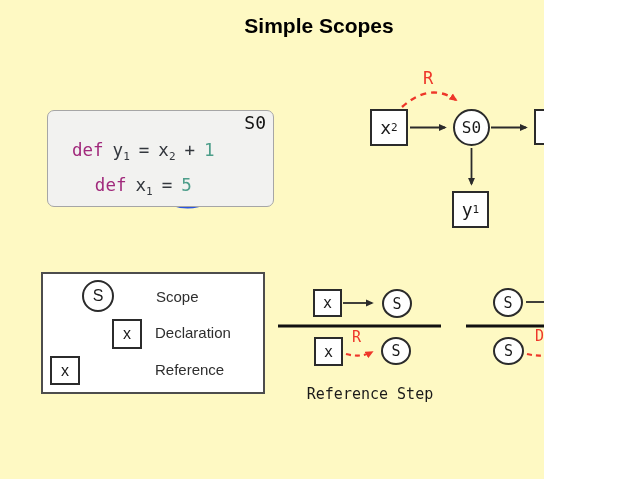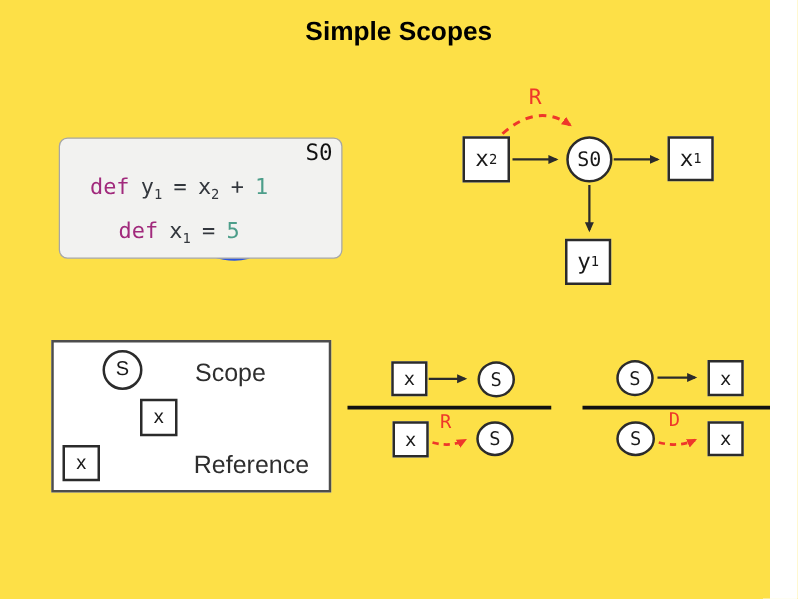--- a/index.html
+++ b/index.html
@@ -1,17 +1,17 @@
 <!DOCTYPE html>
 <html><head>
 <meta charset="utf-8">
 <style>
   html,body{margin:0;padding:0;background:#fff;}
   #canvas{
-    position:relative;width:616px;height:479px;background:#fde047;
+    position:relative;width:544px;height:479px;background:#fef9c3;
     font-family:"Liberation Sans",sans-serif;overflow:hidden;
   }
   .abs{position:absolute;}
   .mono{font-family:"DejaVu Sans Mono","Liberation Mono",monospace;}
   
   .title{left:0;top:14px;width:638px;text-align:center;font-weight:bold;
     font-size:21px;color:#000;letter-spacing:0;}
   
   .code-box{left:47px;top:110px;width:227px;height:97px;background:#f2f2f0;
     border:1.5px solid #a6a6a6;border-radius:7px;box-sizing:border-box;}
@@ -26,21 +26,21 @@
   .node-box{background:#fff;border:2px solid #2b2b2b;box-sizing:border-box;
     display:flex;align-items:center;justify-content:center;color:#1a1a1a;}
   .node-circle{background:#fff;border:2px solid #2b2b2b;border-radius:50%;box-sizing:border-box;
     display:flex;align-items:center;justify-content:center;color:#1a1a1a;}
   .g-font{font-size:18px;}
   .r-font{font-size:15px;}
   .edge-label{color:#ee372a;}
   
   .legend-box{left:41px;top:272px;width:224px;height:122px;border:2px solid #4d4d4d;
     box-sizing:border-box;background:#fff;}
-  .legend-label{font-size:20px;color:#2e2e2e;}
+  .legend-label{font-size:15px;color:#2e2e2e;}
   .legend-sym{font-size:16px;color:#1a1a1a;}
   
   .caption{font-size:15px;color:#1a1a1a;text-align:center;}
   svg.overlay{position:absolute;left:0;top:0;pointer-events:none;}
 </style>
 </head>
 <body>
 
 <div id="canvas">
 
@@ -105,39 +105,41 @@
     </div>
 
   <div class="abs legend-box">
     <div class="abs node-circle legend-sym" style="left:39px;top:6px;width:32px;height:32px;">
         <span>S</span>
       </div>
     <div class="abs legend-label" style="left:113px;top:14px;">Scope</div>
     <div class="abs node-box legend-sym" style="left:69px;top:45px;width:30px;height:30px;">
         <span>x</span>
       </div>
+    <div class="abs legend-label" style="left:112px;top:50px;">Declaration</div>
     <div class="abs node-box legend-sym" style="left:7px;top:82px;width:30px;height:29px;">
         <span>x</span>
       </div>
     <div class="abs legend-label" style="left:112px;top:87px;">Reference</div>
   </div>
 
   <div class="abs node-box mono r-font" style="left:313px;top:289px;width:29px;height:28px;">
       <span>x</span>
     </div>
   <div class="abs node-circle mono r-font" style="left:382px;top:289px;width:30px;height:29px;">
       <span>S</span>
     </div>
   <div class="abs node-box mono r-font" style="left:314px;top:337px;width:29px;height:29px;">
       <span>x</span>
     </div>
   <div class="abs node-circle mono r-font" style="left:381px;top:337px;width:30px;height:28px;">
       <span>S</span>
     </div>
   <div class="abs edge-label mono" style="left:352px;top:328px;font-size:15px;">R</div>
+  <div class="abs caption mono" style="left:295px;top:385px;width:150px;">Reference Step</div>
 
   <div class="abs node-circle mono r-font" style="left:493px;top:288px;width:30px;height:29px;">
       <span>S</span>
     </div>
   <div class="abs node-box mono r-font" style="left:566px;top:288px;width:29px;height:29px;">
       <span>x</span>
     </div>
   <div class="abs node-circle mono r-font" style="left:493px;top:337px;width:31px;height:28px;">
       <span>S</span>
     </div>

